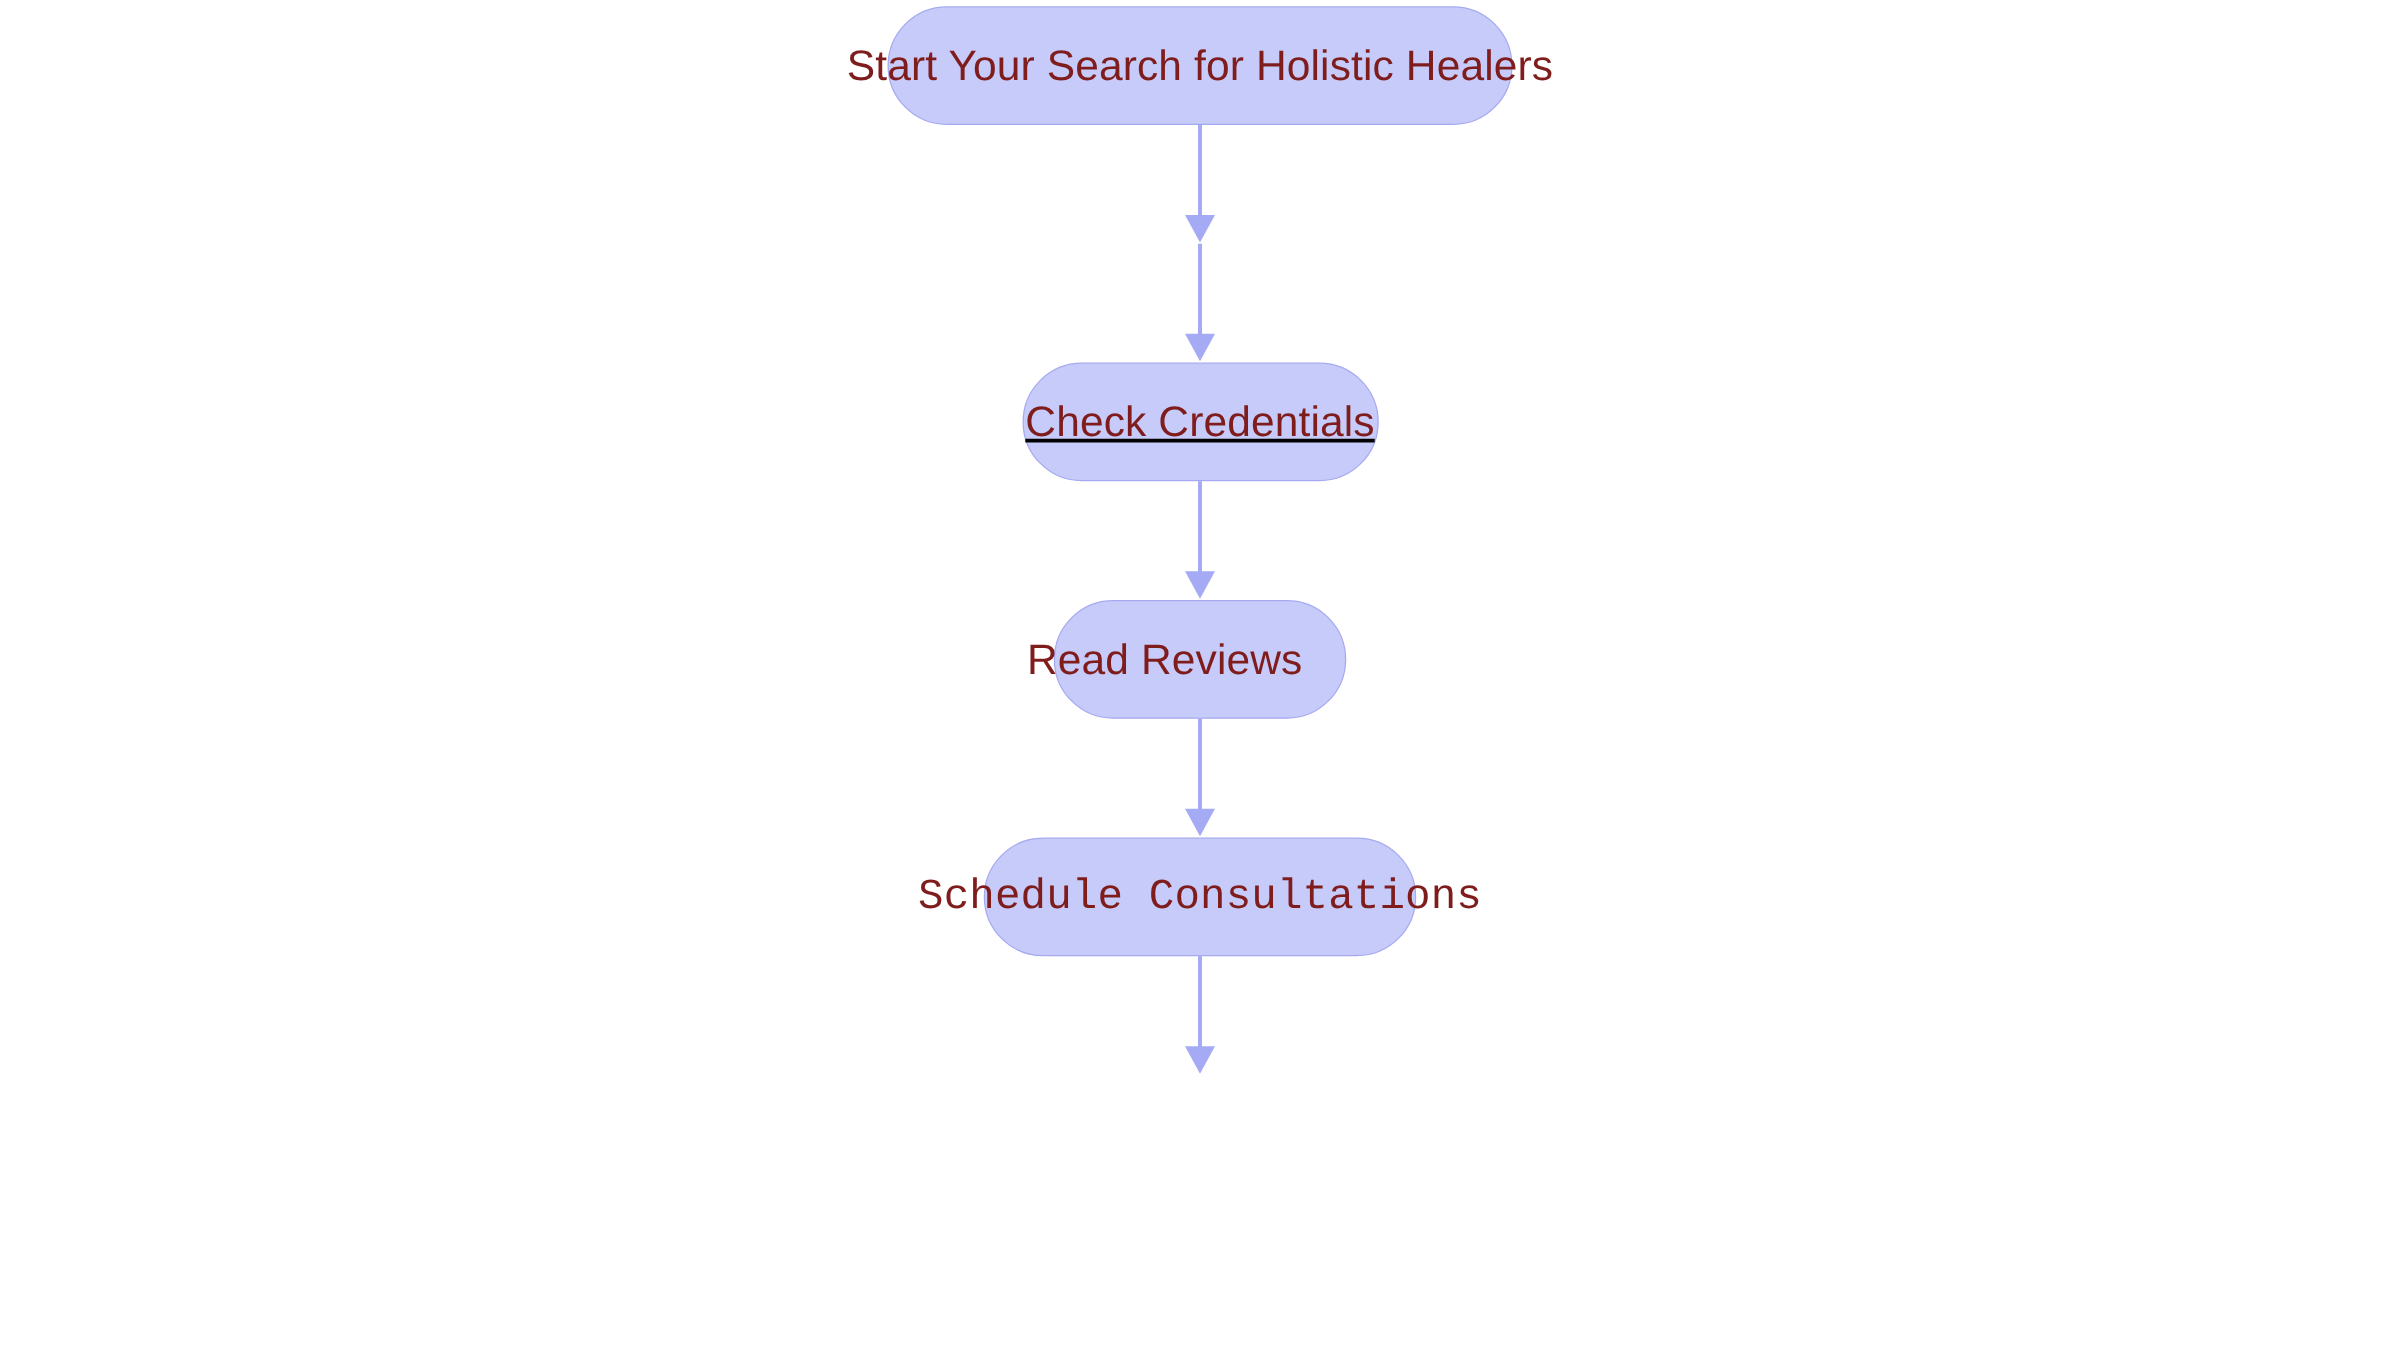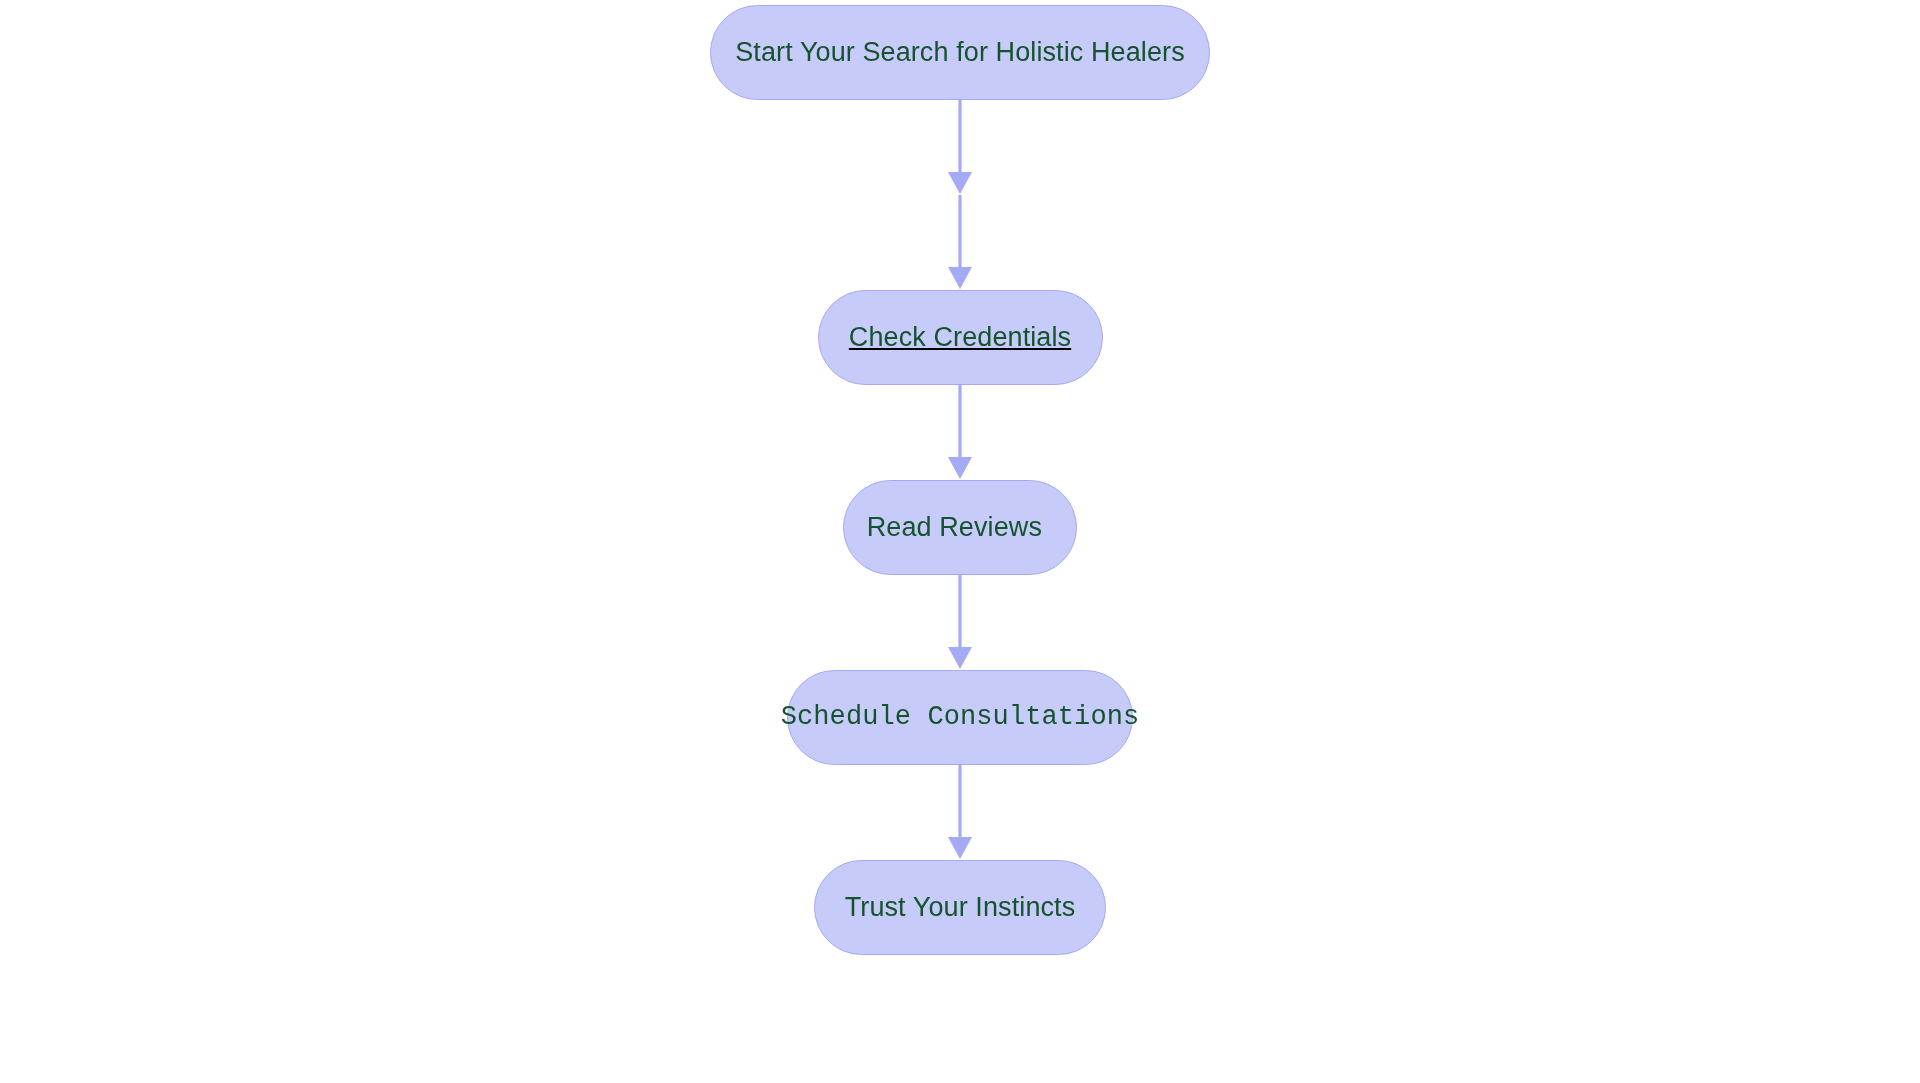--- a/index.html
+++ b/index.html
@@ -39,22 +39,22 @@
     justify-content: center;
     height: 95px;
     border-radius: 48px;
     background: #c7cbfa;
     border: 1.6px solid #a5aaf0;
     flex: 0 0 auto;
     position: relative;
   }
 
   .node-label {
-    color: #14532d;
-    font-size: 27px;
+    color: #7f1d1d;
+    font-size: 34px;
     font-weight: 400;
     line-height: 1;
     letter-spacing: 0.1px;
     white-space: nowrap;
     text-align: center;
     padding: 0 34px;
   }
 
   
   .node.w-0 { width: 500px; }
@@ -130,18 +130,15 @@
       <span class="node-label">Schedule Consultations</span>
     </div>
 
     <div class="connector">
       <svg width="40" height="95" viewBox="0 0 40 95" aria-hidden="true">
         <line x1="20" y1="0" x2="20" y2="76" stroke="#a5aaf5" stroke-width="3.2"></line>
         <polygon points="8,72 32,72 20,94" fill="#a5aaf5"></polygon>
       </svg>
     </div>
 
-    <div class="node w-5">
-      <span class="node-label">Trust Your Instincts</span>
-    </div>
 
   </div>
 </div>
 
 </body></html>

